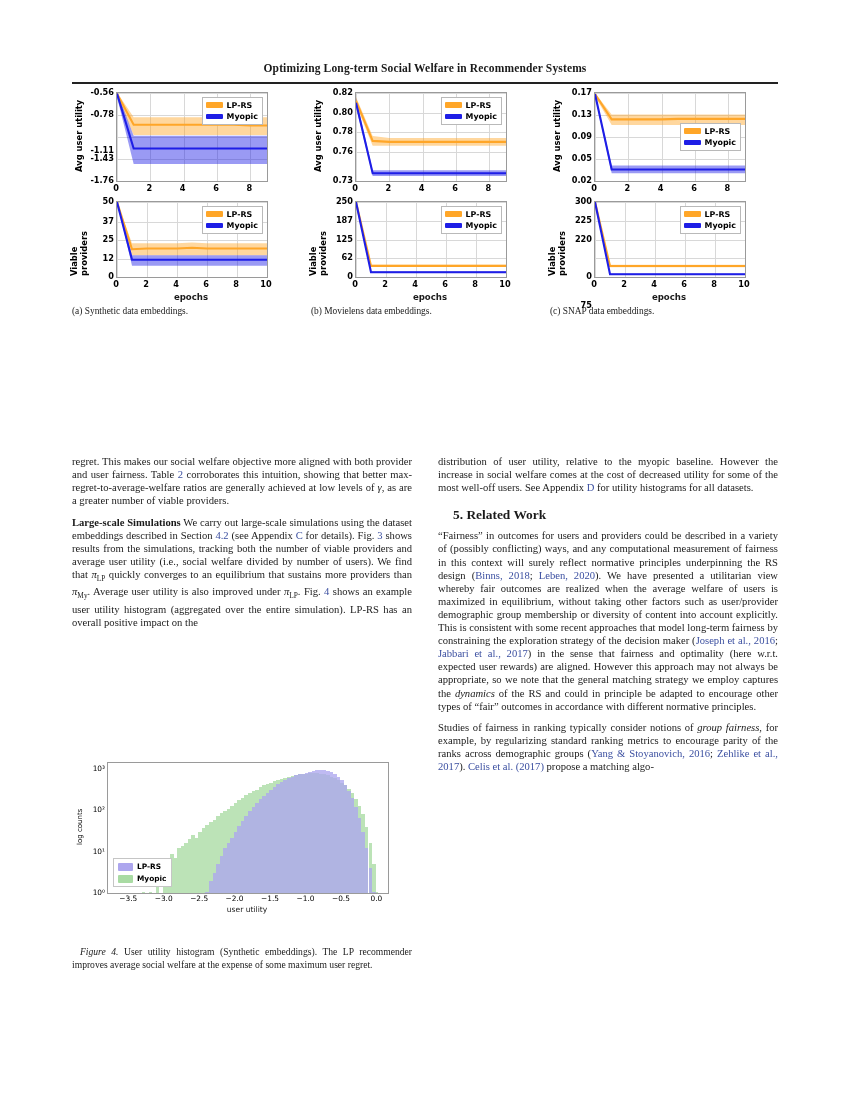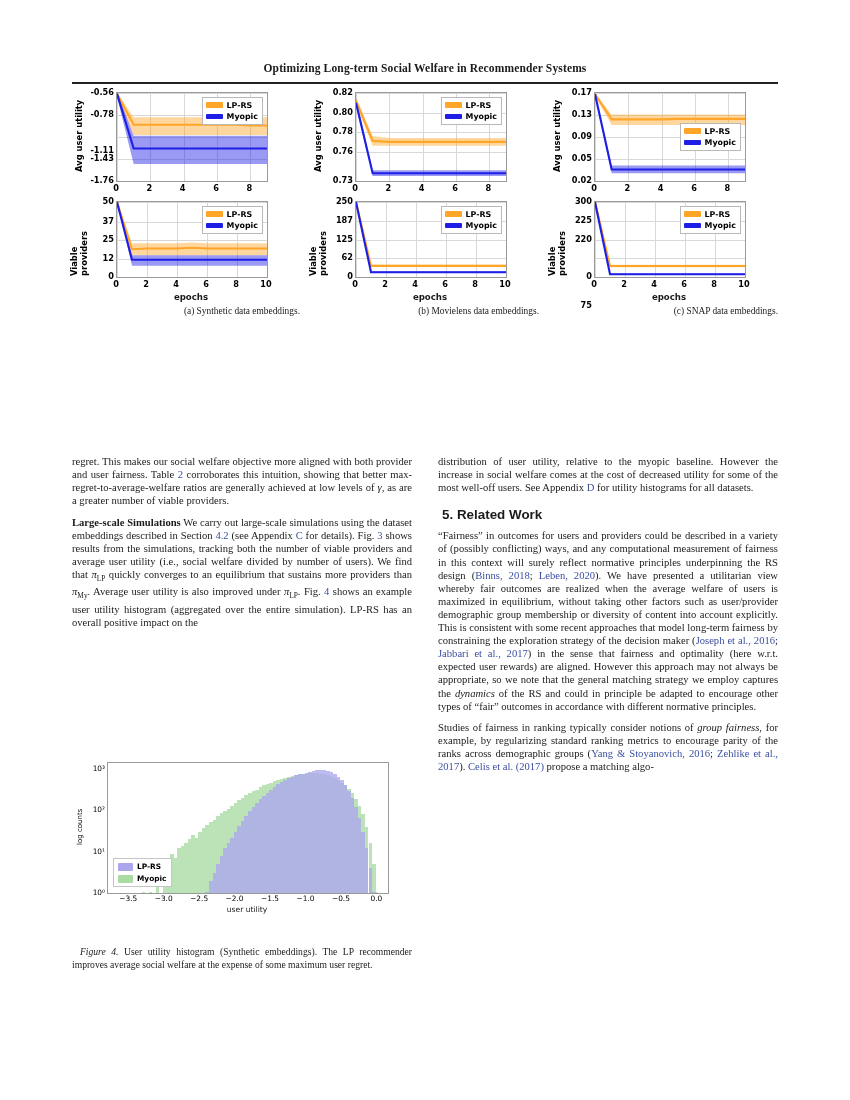--- a/index.html
+++ b/index.html
@@ -76,21 +76,21 @@
     padding:2.5px 4px 2.5px 3px; z-index:6;
     display:flex; flex-direction:column; gap:2.5px;
   }
   .legend-row { display:flex; align-items:center; gap:4px; }
   .swatch { width:17px; height:5.5px; border-radius:1px; }
   .legend-label { font-size:7.9px; font-weight:bold; color:#000;
     font-family:"DejaVu Sans", sans-serif; }
 
   
   .subcaps { display:flex; justify-content:space-between; margin-top:4px; }
-  .subcap { width:228px; text-align:right; font-size:9.4px; }
+  .subcap { width:228px; text-align:left; font-size:9.4px; }
 
   
   .fig3cap {
     position:absolute; left:72px; top:404px; width:706px;
     font-size:9.6px; line-height:12.6px; text-align:justify;
   }
   .fig3cap i { font-style:italic; }
 
   
   .col {
@@ -98,22 +98,22 @@
     font-size:10.6px; line-height:13.1px; text-align:justify;
     text-justify:inter-word;
   }
   .col.left  { left:72px; }
   .col.right { left:438px; }
   .col p { margin:0 0 8.5px 0; }
   .ref { color:#3b4fa0; }
   .bold { font-weight:bold; }
   .ital { font-style:italic; }
   .sec-h {
-    font-size:13.4px; font-weight:bold; margin:14px 0 8px 4px;
-    font-family:Liberation Sans, sans-serif;
+    font-size:13.4px; font-weight:bold; margin:14px 0 8px 15px;
+    font-family:Liberation Serif, serif;
   }
   sub { font-size:7.4px; }
 
   
   .fig4 { position:absolute; left:74px; top:762px; width:340px; }
   .hist { display:flex; font-family:"DejaVu Sans", sans-serif; }
   .hist-ylabel {
     writing-mode:vertical-rl; transform:rotate(180deg);
     font-size:7px; display:flex; align-items:center; justify-content:center;
     width:11px; color:#000;

